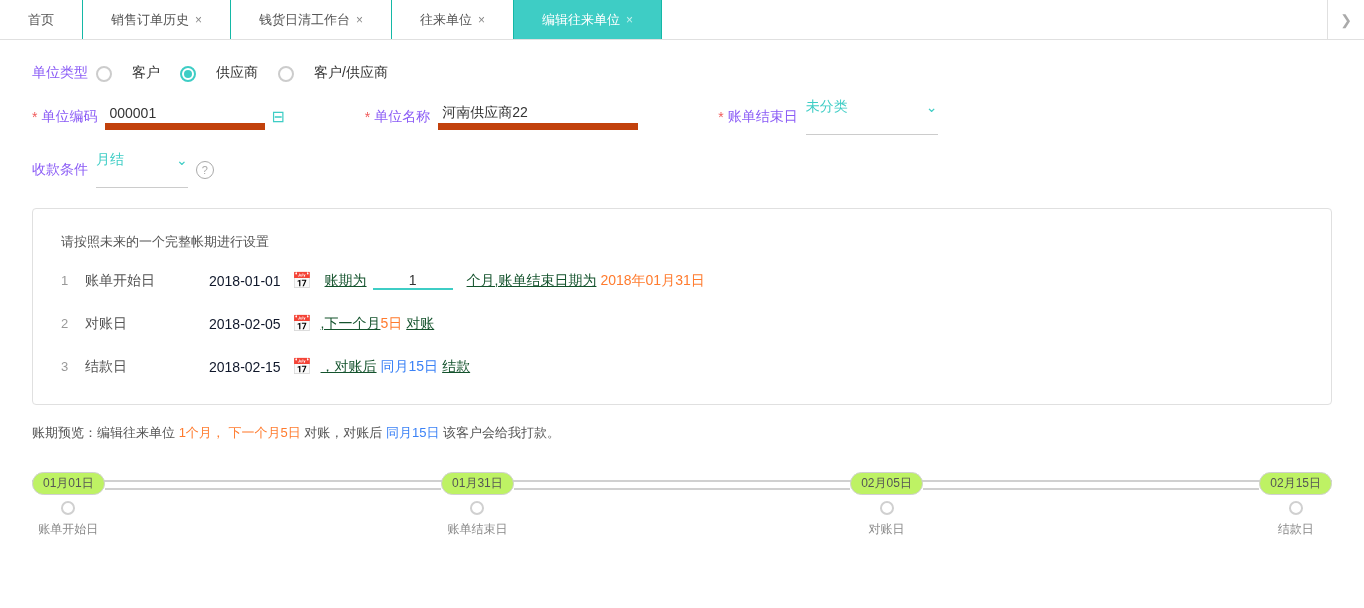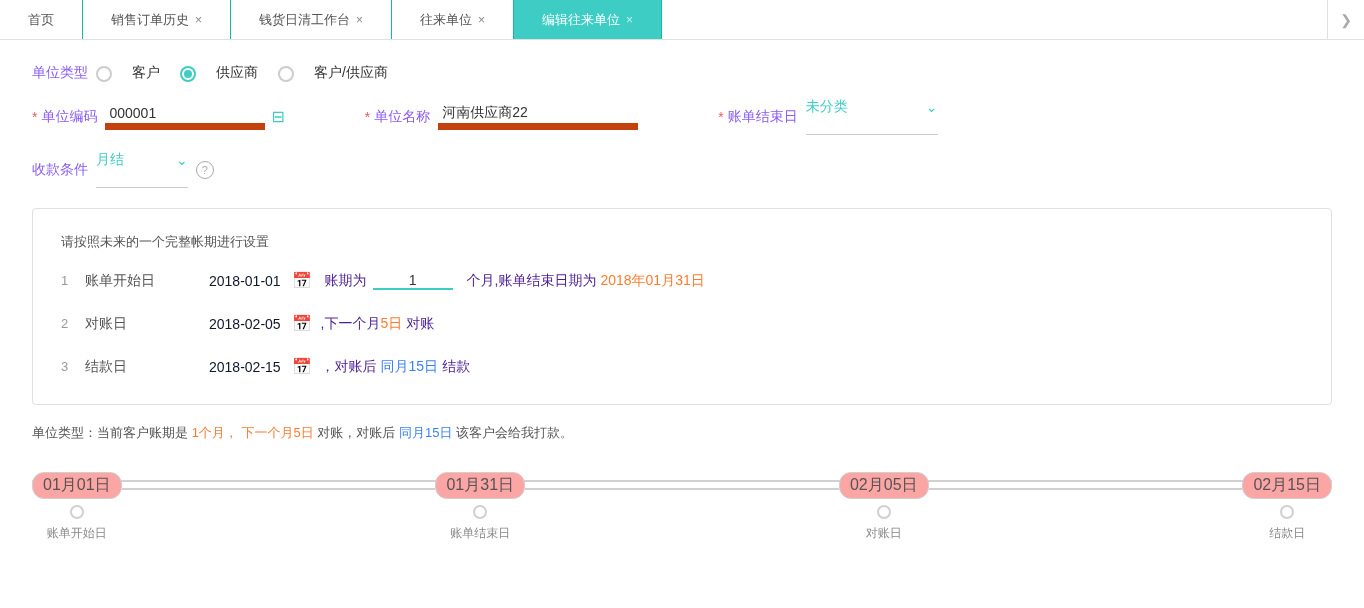--- a/index.html
+++ b/index.html
@@ -187,22 +187,23 @@
       color: #555;
       margin-right: 12px;
       width: 72px;
     }
     .period-date {
       color: #0f172a;
       margin-right: 6px;
       margin-left: 40px;
     }
     .period-text {
-      color: #4c1d95;
+      color: #14532d;
       margin-left: 8px;
+      text-decoration: underline;
     }
     .period-input {
       border: none;
       border-bottom: 2px solid #3ecdc5;
       outline: none;
       width: 80px;
       font-size: 14px;
       color: #333;
       text-align: center;
       margin: 0 6px;
@@ -254,25 +255,25 @@
     }
     .timeline-dot {
       width: 14px;
       height: 14px;
       border-radius: 50%;
       background: #fff;
       border: 2px solid #d0d0d0;
       z-index: 2;
     }
     .timeline-badge {
-      background: #fca5a5;
+      background: #bef264;
       border: 1px solid #d0d0d0;
       border-radius: 12px;
       padding: 2px 10px;
-      font-size: 16px;
+      font-size: 12px;
       color: #555;
       margin-bottom: 6px;
       white-space: nowrap;
     }
     .timeline-sublabel {
       font-size: 12px;
       color: #888;
       margin-top: 6px;
       white-space: nowrap;
     }
@@ -400,21 +401,21 @@
       <span class="period-label">结款日</span>
       <span class="period-date">2018-02-15</span>
       <span class="calendar-icon" style="color:#3ecdc5;">📅</span>
       <span class="period-text" style="margin-left:8px;">，对账后</span>
       <span class="highlight-teal" style="margin-left:4px;">同月15日</span>
       <span class="period-text" style="margin-left:4px;">结款</span>
     </div>
   </div>
 
   <div class="preview-text">
-    <span>单位类型：当前客户账期是</span>
+    <span>账期预览：编辑往来单位</span>
     <span class="highlight-orange">1个月，</span>
     <span class="highlight-orange">下一个月5日</span>
     <span> 对账，对账后 </span>
     <span class="highlight-teal">同月15日</span>
     <span> 该客户会给我打款。</span>
   </div>
 
   <div class="timeline-wrapper">
     <div class="timeline-line"></div>
     <div class="timeline-points">

